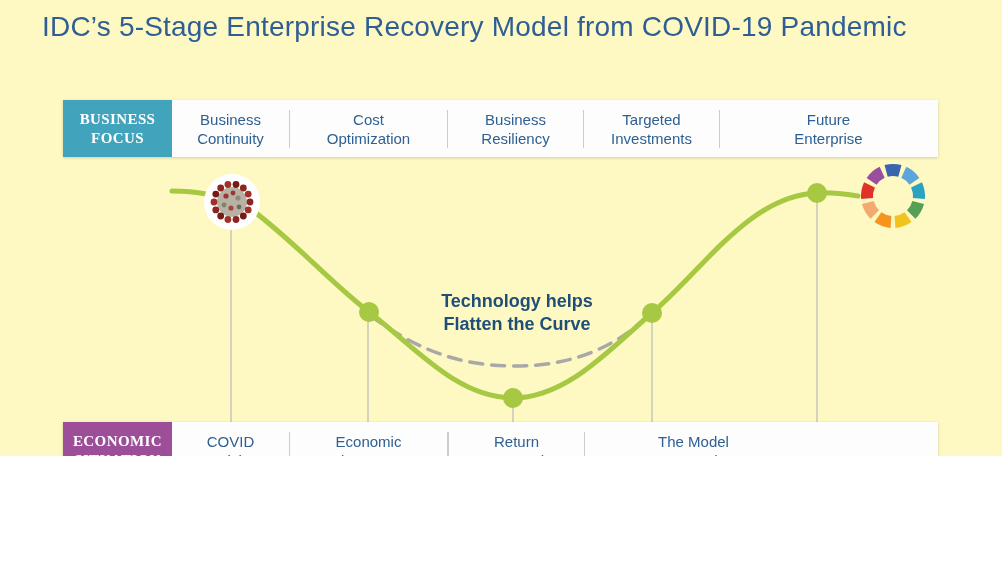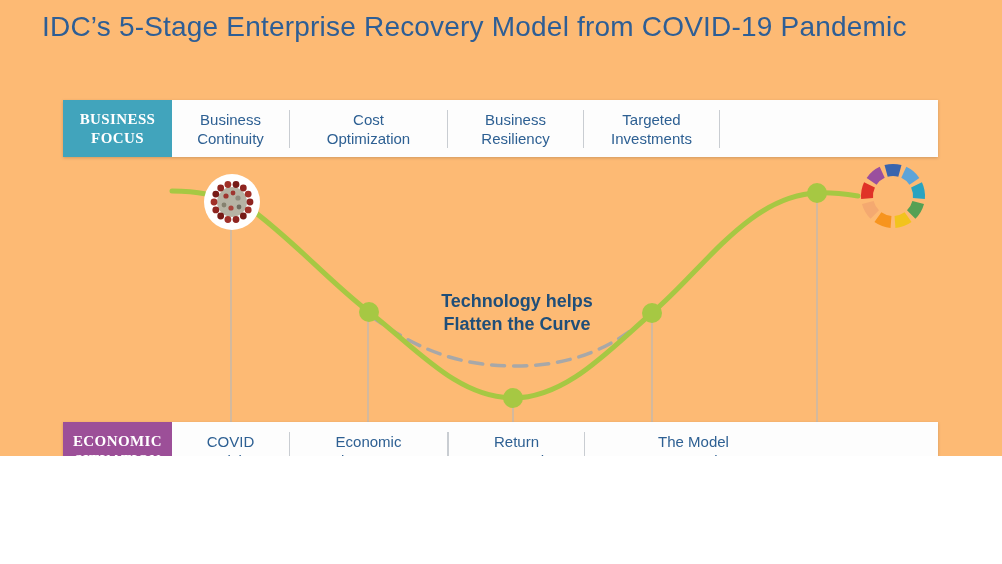--- a/index.html
+++ b/index.html
@@ -1,17 +1,17 @@
 <!DOCTYPE html>
 <html><head>
 <meta charset="utf-8">
 <style>
   html,body { margin:0; padding:0; background:#ffffff; }
   .slide {
-    position:relative; width:1002px; height:456px; background:#fdba74;
+    position:relative; width:1002px; height:456px; background:#fef9c3;
     overflow:hidden; font-family:"Liberation Sans","DejaVu Sans",sans-serif;
   }
   .pre { white-space:pre-line; }
 
   
   .title {
     position:absolute; left:42px; top:6px; width:885px;
     font-size:28px; line-height:41px; color:#2e5e95; font-weight:500;
     letter-spacing:0.2px;
   }
@@ -83,20 +83,22 @@
     <div class="sep"></div>
     <div class="bar-item pre w2">Cost
 Optimization</div>
     <div class="sep"></div>
     <div class="bar-item pre w3">Business
 Resiliency</div>
     <div class="sep"></div>
     <div class="bar-item pre w4">Targeted
 Investments</div>
     <div class="sep"></div>
+    <div class="bar-item pre w5">Future
+Enterprise</div>
   </div>
 
   <svg class="diagram-svg" viewBox="0 0 1002 564">
 
     <g stroke="#b9b9b9" stroke-width="1.2">
       <line x1="231" y1="228" x2="231" y2="429"></line>
       <line x1="368" y1="316" x2="368" y2="429"></line>
       <line x1="513" y1="401" x2="513" y2="429"></line>
       <line x1="652" y1="317" x2="652" y2="429"></line>
       <line x1="817" y1="198" x2="817" y2="429"></line>

